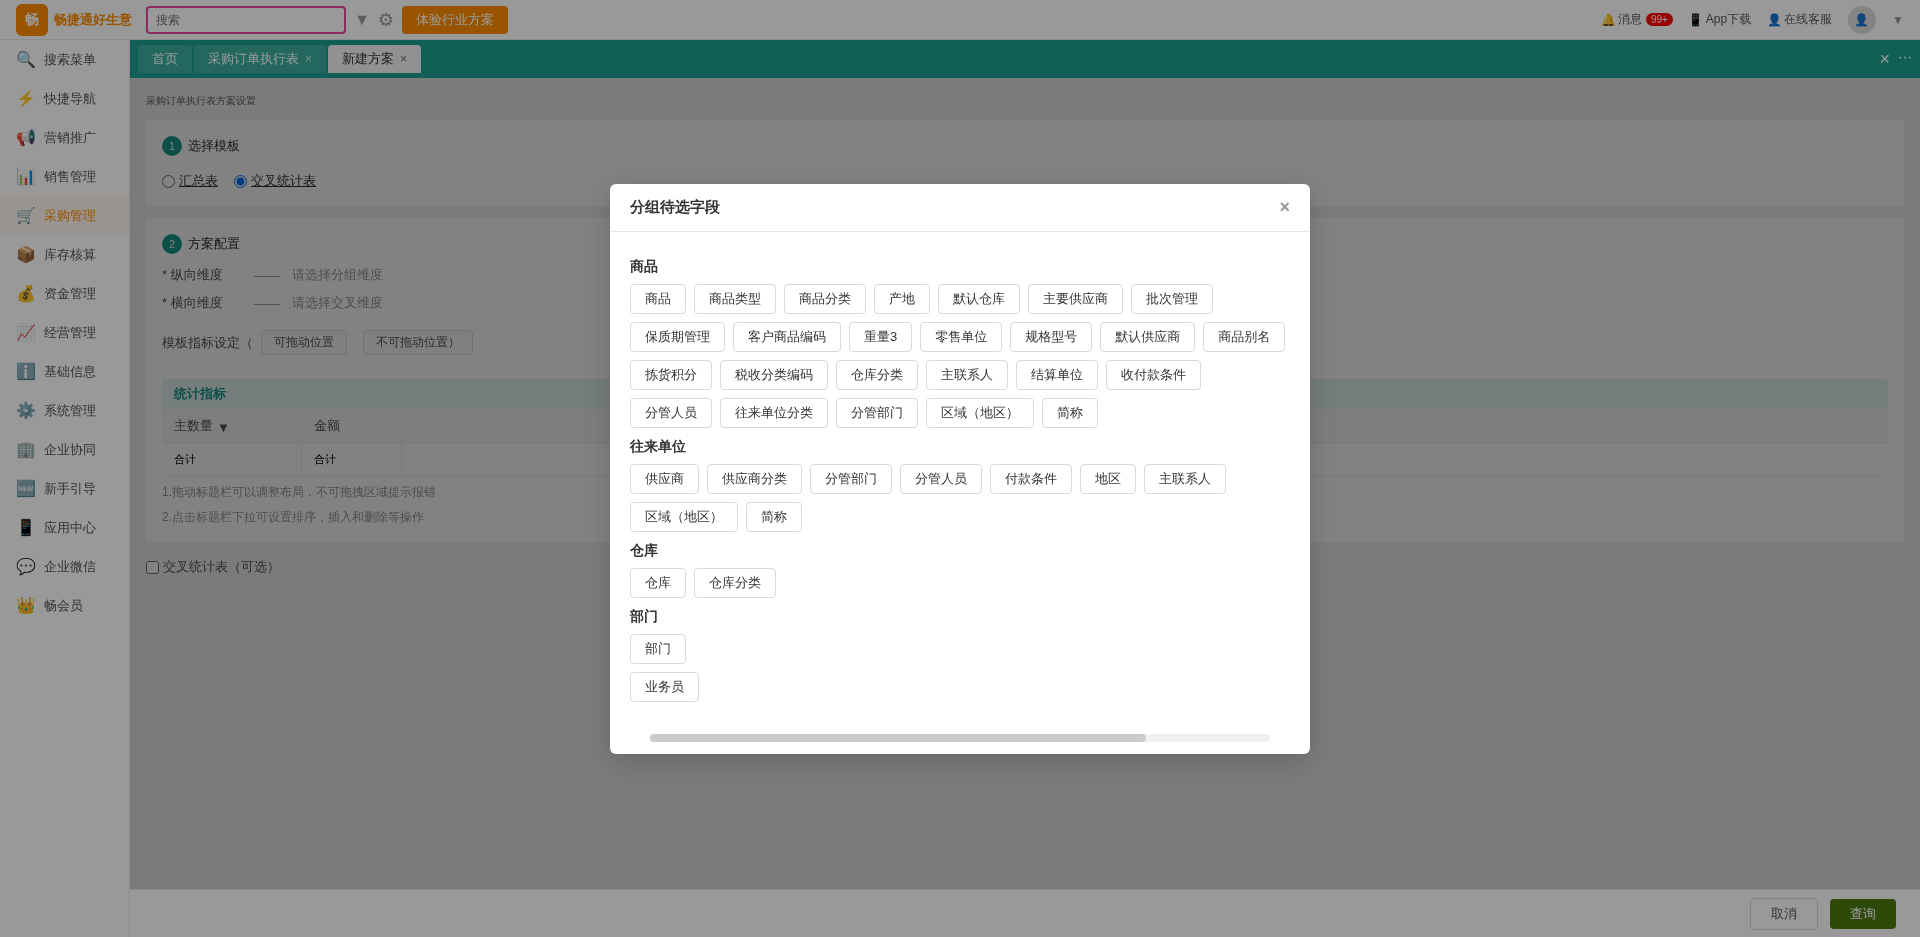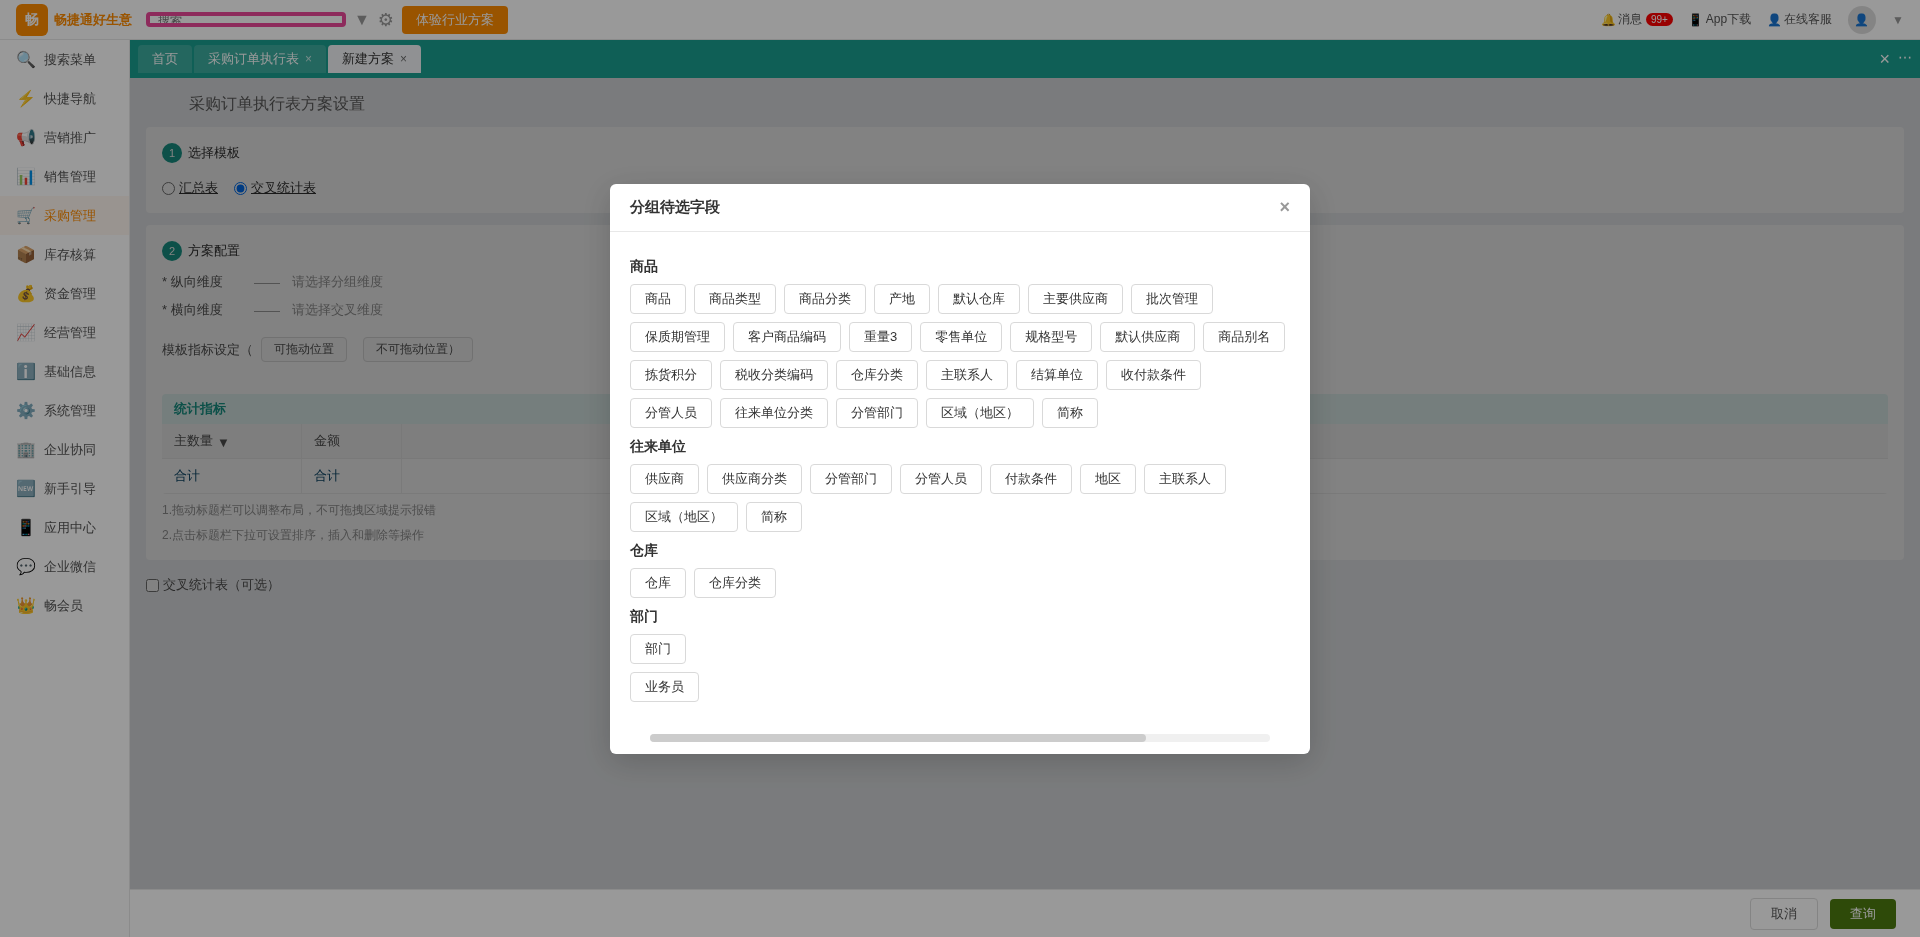--- a/index.html
+++ b/index.html
@@ -27,22 +27,22 @@
       width: 32px; height: 32px;
       background: #ff8c00;
       border-radius: 6px;
       display: flex; align-items: center; justify-content: center;
       color: #fff; font-weight: bold; font-size: 14px;
     }
     .logo-text { font-size: 13px; color: #ff8c00; font-weight: bold; }
     .top-bar-search {
       flex: 1;
       max-width: 200px;
-      height: 15px;
-      border: 4px solid #ec4899;
+      height: 28px;
+      border: 2px solid #ec4899;
       border-radius: 4px;
       padding: 0 8px;
       font-size: 12px;
     }
     .top-bar-btn {
       background: #ff8c00;
       color: #fff;
       border: none;
       border-radius: 4px;
       padding: 5px 14px;
@@ -121,24 +121,23 @@
     .main {
       position: fixed;
       top: 78px; left: 130px; right: 0; bottom: 0;
       background: #f0f2f5;
       overflow: auto;
       padding: 16px;
     }
 
     
     .page-title {
-      font-size: 16px;
+      font-size: 10px;
       color: #666;
       margin-bottom: 12px;
-      margin-left: 43px;
     }
 
     
     .steps {
       display: flex;
       gap: 20px;
       margin-bottom: 16px;
     }
     .step { display: flex; align-items: center; gap: 6px; font-size: 13px; }
     .step-num {
@@ -165,21 +164,21 @@
     
     .form-row { display: flex; align-items: center; gap: 12px; margin-bottom: 10px; }
     .form-label { font-size: 13px; color: #555; min-width: 80px; }
     .form-divider { color: #999; }
 
     
     .table-area { background: #fff; border-radius: 4px; overflow: hidden; }
     .table-header { background: #f7f7f7; display: flex; border-bottom: 1px solid #eee; }
     .table-header-cell { padding: 8px 12px; font-size: 13px; color: #555; border-right: 1px solid #eee; }
     .table-row { display: flex; border-bottom: 1px solid #f0f0f0; }
-    .table-cell { padding: 8px 12px; font-size: 13px; color: #0c4a6e; border-right: 1px solid #f0f0f0; }
+    .table-cell { padding: 8px 12px; font-size: 11px; color: #000000; border-right: 1px solid #f0f0f0; }
 
     
     .info-text { font-size: 12px; color: #999; margin-top: 8px; }
 
     
     .page-footer { display: flex; align-items: center; gap: 8px; margin-top: 16px; }
     .checkbox-label { display: flex; align-items: center; gap: 4px; font-size: 13px; color: #555; }
 
     
     .bottom-bar {
@@ -466,21 +465,21 @@
       <span class="form-divider">——</span>
       <span style="color:#999;font-size:13px;">请选择交叉维度</span>
     </div>
     <div class="indicator-row">
       <span>模板指标设定（</span>
       <span class="indicator-tag">可拖动位置</span>
       <span></span>
       <span class="indicator-tag">不可拖动位置）</span>
     </div>
 
-    <div class="table-area" style="margin-top:24px;">
+    <div class="table-area" style="margin-top:16px;">
       <div style="background:#e6f7f5;padding:6px 12px;font-size:13px;color:#1a9e8f;font-weight:bold;">统计指标</div>
       <div class="table-header">
         <div class="table-header-cell" style="display:flex;align-items:flex-end;gap:4px;min-width:140px;">
           <span>主数量</span>
           <span>▼</span>
         </div>
         <div class="table-header-cell" style="min-width:100px;">金额</div>
       </div>
       <div class="table-row">
         <div class="table-cell" style="min-width:140px;">合计</div>

